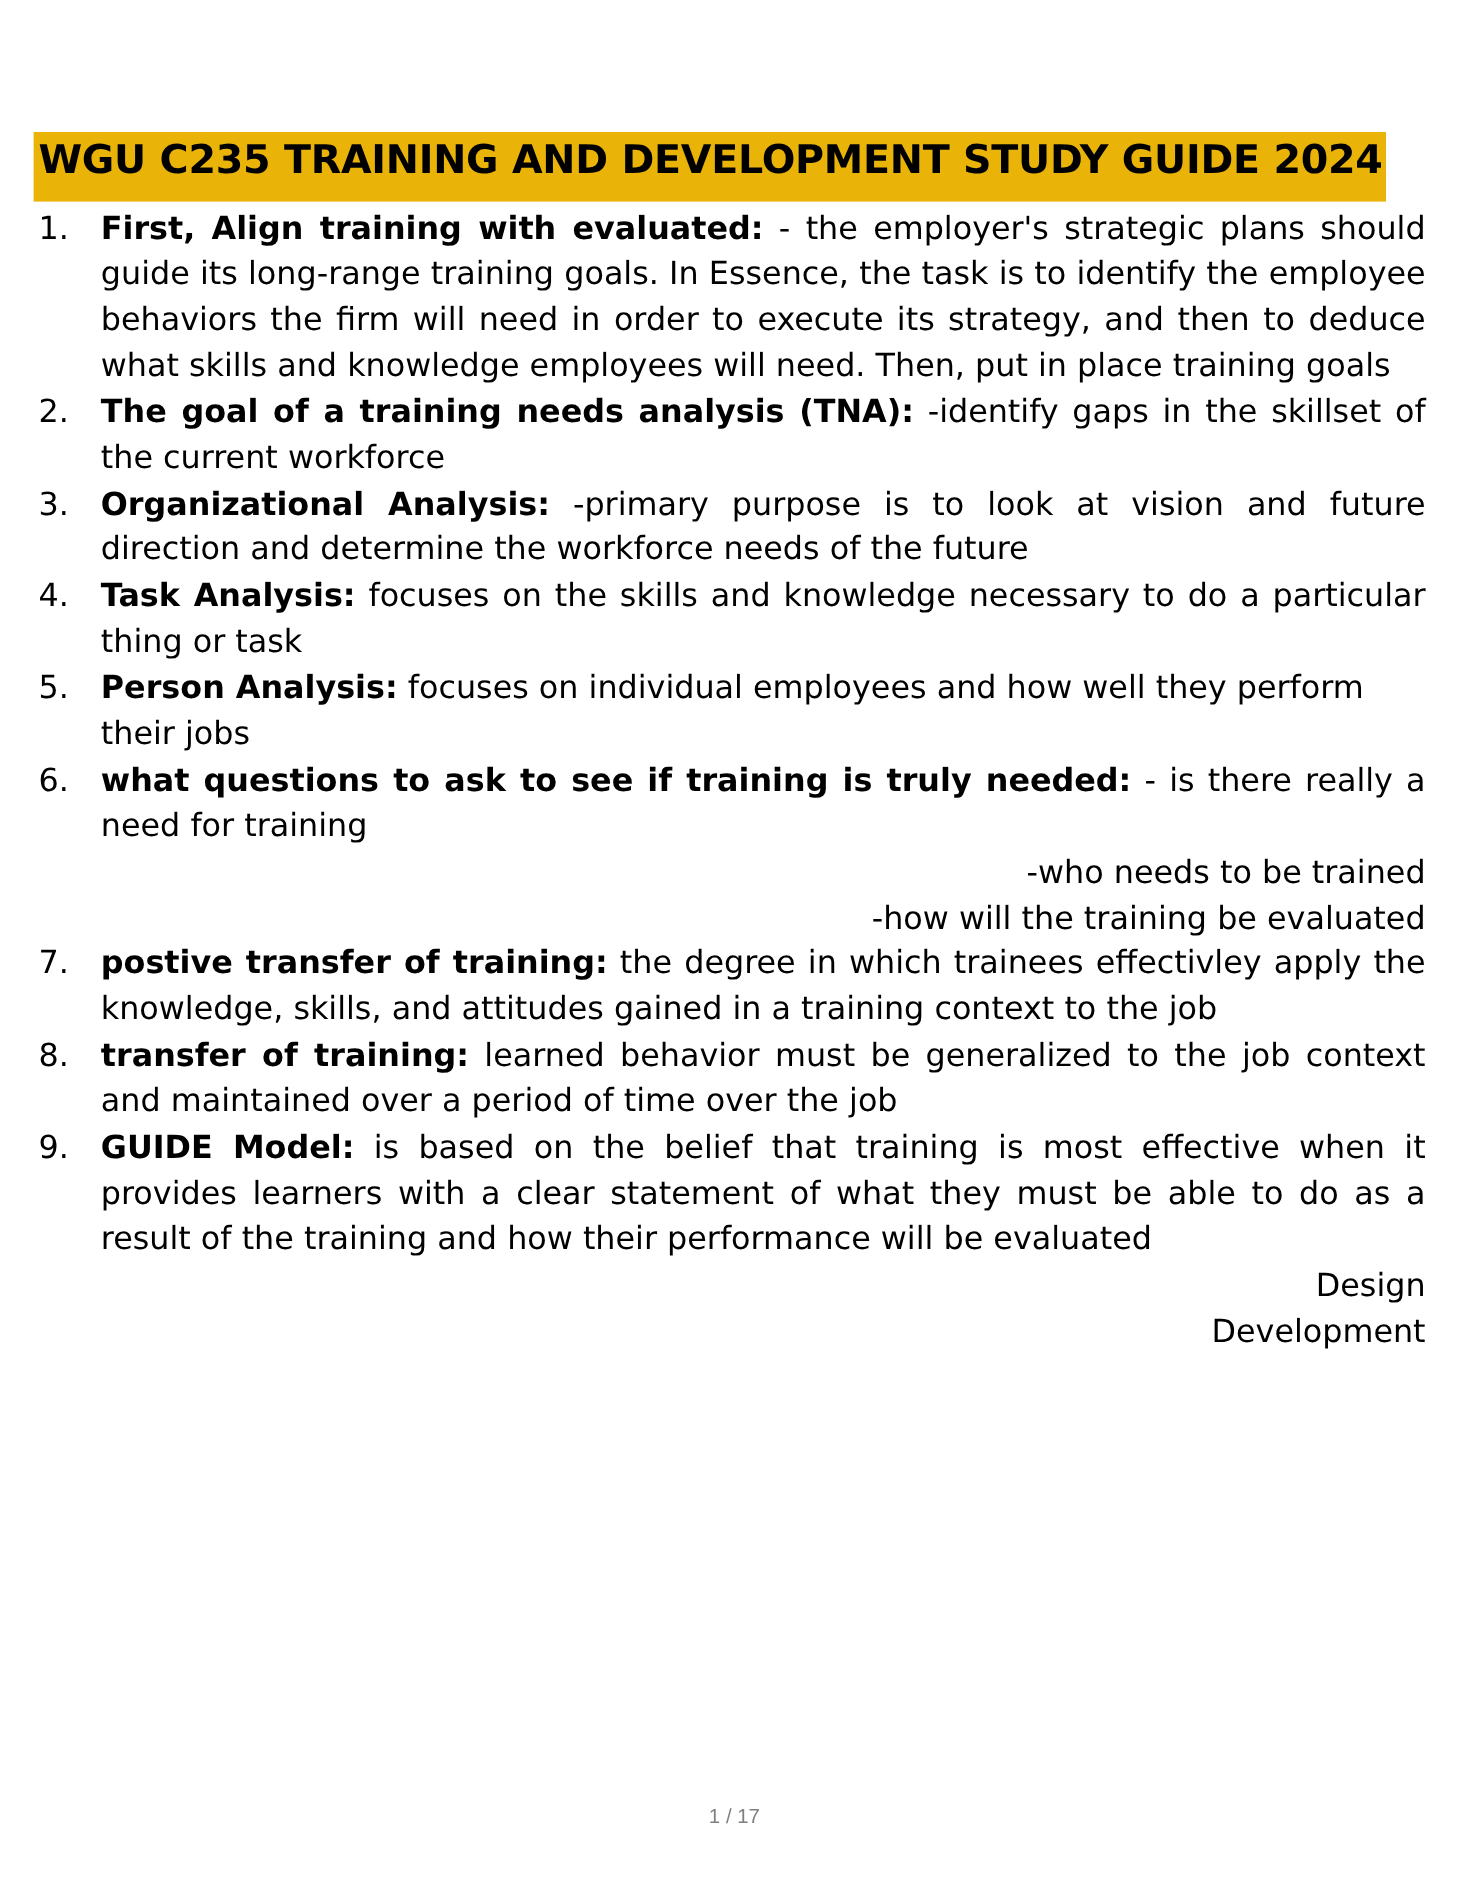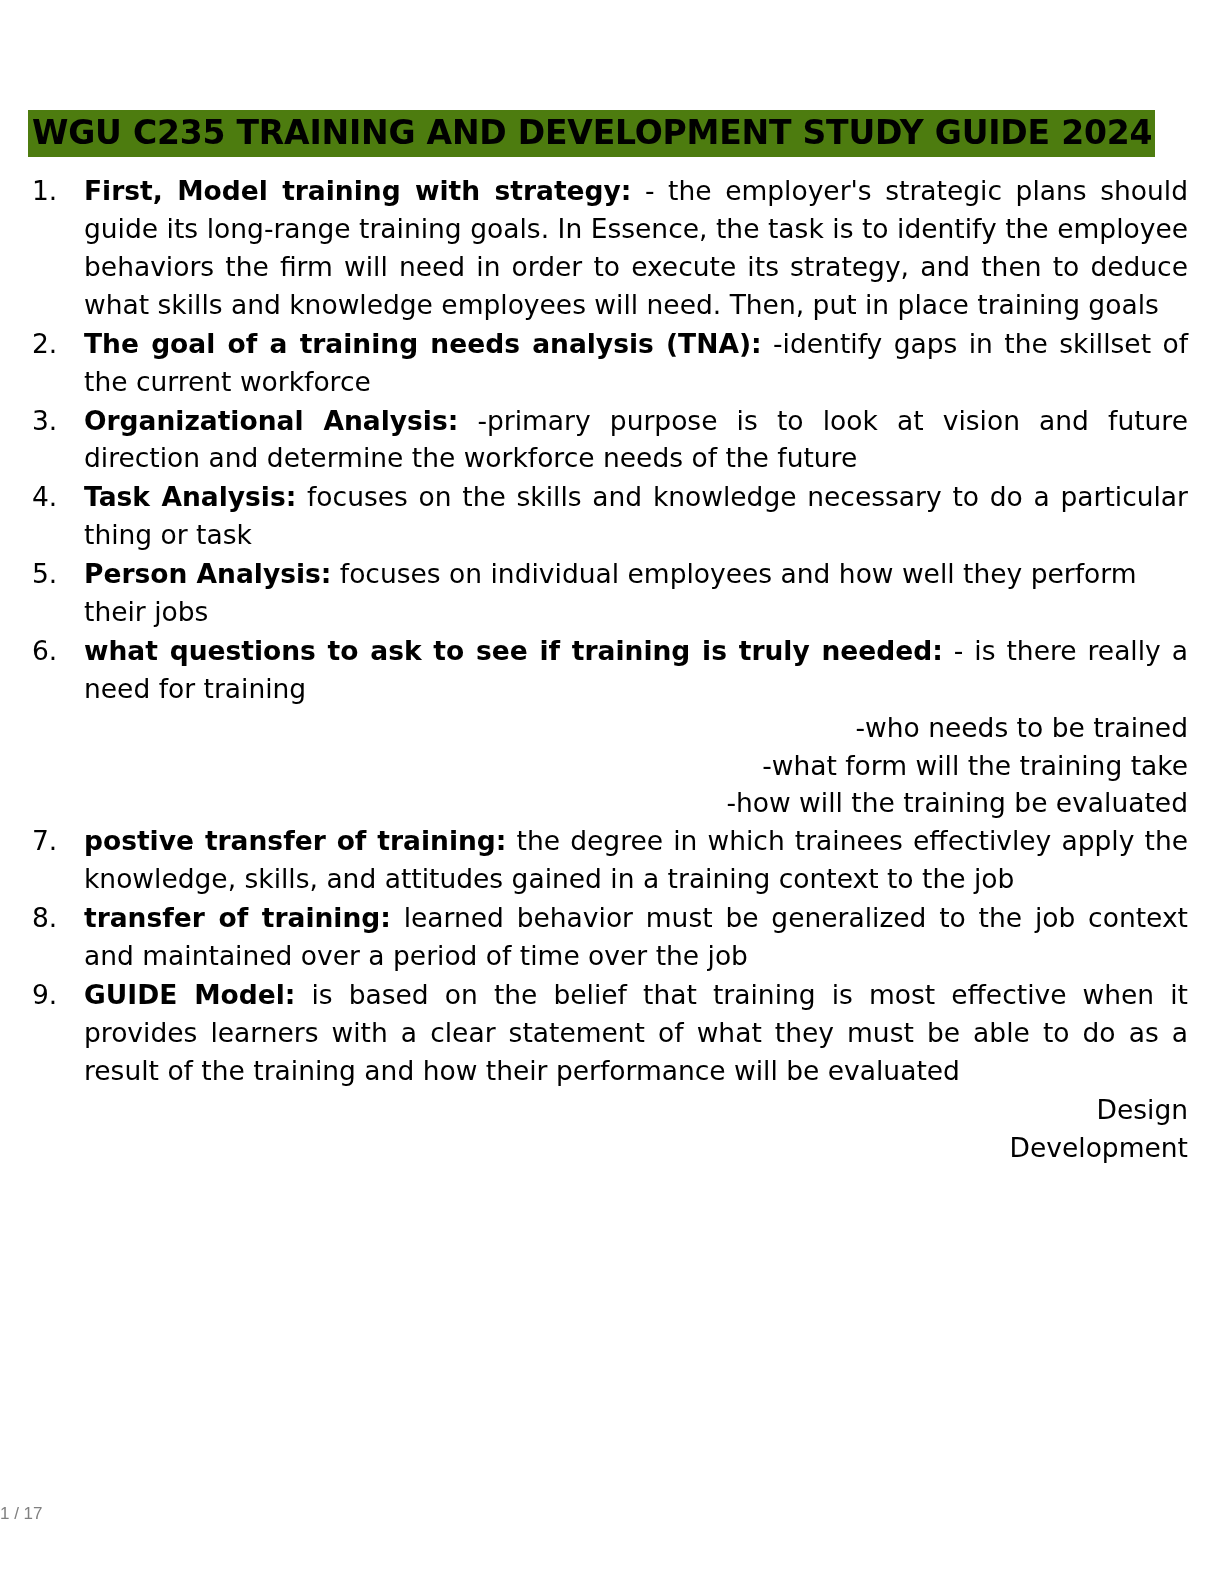--- a/index.html
+++ b/index.html
@@ -35,22 +35,22 @@
   
   .doc-title {
     font-size: 33px;
     font-weight: bold;
     line-height: 1.28;
     letter-spacing: -0.2px;
     margin: 0 0 18px 0;
     white-space: nowrap;
   }
   .doc-title .hl {
-    background: #4d7c0f;
-    padding: 3px 3px 5px 4px;
+    background: #eab308;
+    padding: 3px 3px 16px 4px;
   }
 
   
   ol.notes {
     list-style: none;
     margin: 0;
     padding: 0;
   }
   ol.notes > li {
     position: relative;
@@ -95,39 +95,39 @@
     margin: 0;
     padding-left: 2px;
   }
 
   
   .footer {
     position: absolute;
     left: 0;
     top: 1504px;
     width: 1224px;
-    text-align: left;
+    text-align: center;
     font-size: 17px;
     color: #808080;
     font-family: "Liberation Sans", sans-serif;
   }
 </style>
 </head>
 <body>
 
 <div class="page">
 
   <div class="content">
 
     <h1 class="doc-title"><span class="hl">WGU C235 TRAINING AND DEVELOPMENT STUDY GUIDE 2024</span></h1>
 
     <ol class="notes">
 
       <li>
-        <span class="num">1.</span><span class="term">First, Model training with strategy:</span><span> - the employer's strategic plans should guide its long-range training goals. In Essence, the task is to identify the employee behaviors the firm will need in order to execute its strategy, and then to deduce what skills and knowledge employees will need. Then, put in place training goals</span>
+        <span class="num">1.</span><span class="term">First, Align training with evaluated:</span><span> - the employer's strategic plans should guide its long-range training goals. In Essence, the task is to identify the employee behaviors the firm will need in order to execute its strategy, and then to deduce what skills and knowledge employees will need. Then, put in place training goals</span>
       </li>
 
       <li>
         <span class="num">2.</span><span class="term">The goal of a training needs analysis (TNA):</span><span> -identify gaps in the skillset of the current workforce</span>
       </li>
 
       <li>
         <span class="num">3.</span><span class="term">Organizational Analysis:</span><span> -primary purpose is to look at vision and future direction and determine the workforce needs of the future</span>
       </li>
 
@@ -140,21 +140,20 @@
       </li>
 
       <li>
         <span class="num">6.</span><span class="term">what questions to ask to see if training is truly needed:</span><span> - is there really a need for training</span>
       </li>
 
     </ol>
 
     <div class="sub-lines">
       <p class="plain-line">-who needs to be trained</p>
-      <p class="plain-line">-what form will the training take</p>
       <p class="plain-line">-how will the training be evaluated</p>
     </div>
 
     <ol class="notes">
 
       <li>
         <span class="num">7.</span><span class="term">postive transfer of training:</span><span> the degree in which trainees effectivley apply the knowledge, skills, and attitudes gained in a training context to the job</span>
       </li>
 
       <li>

